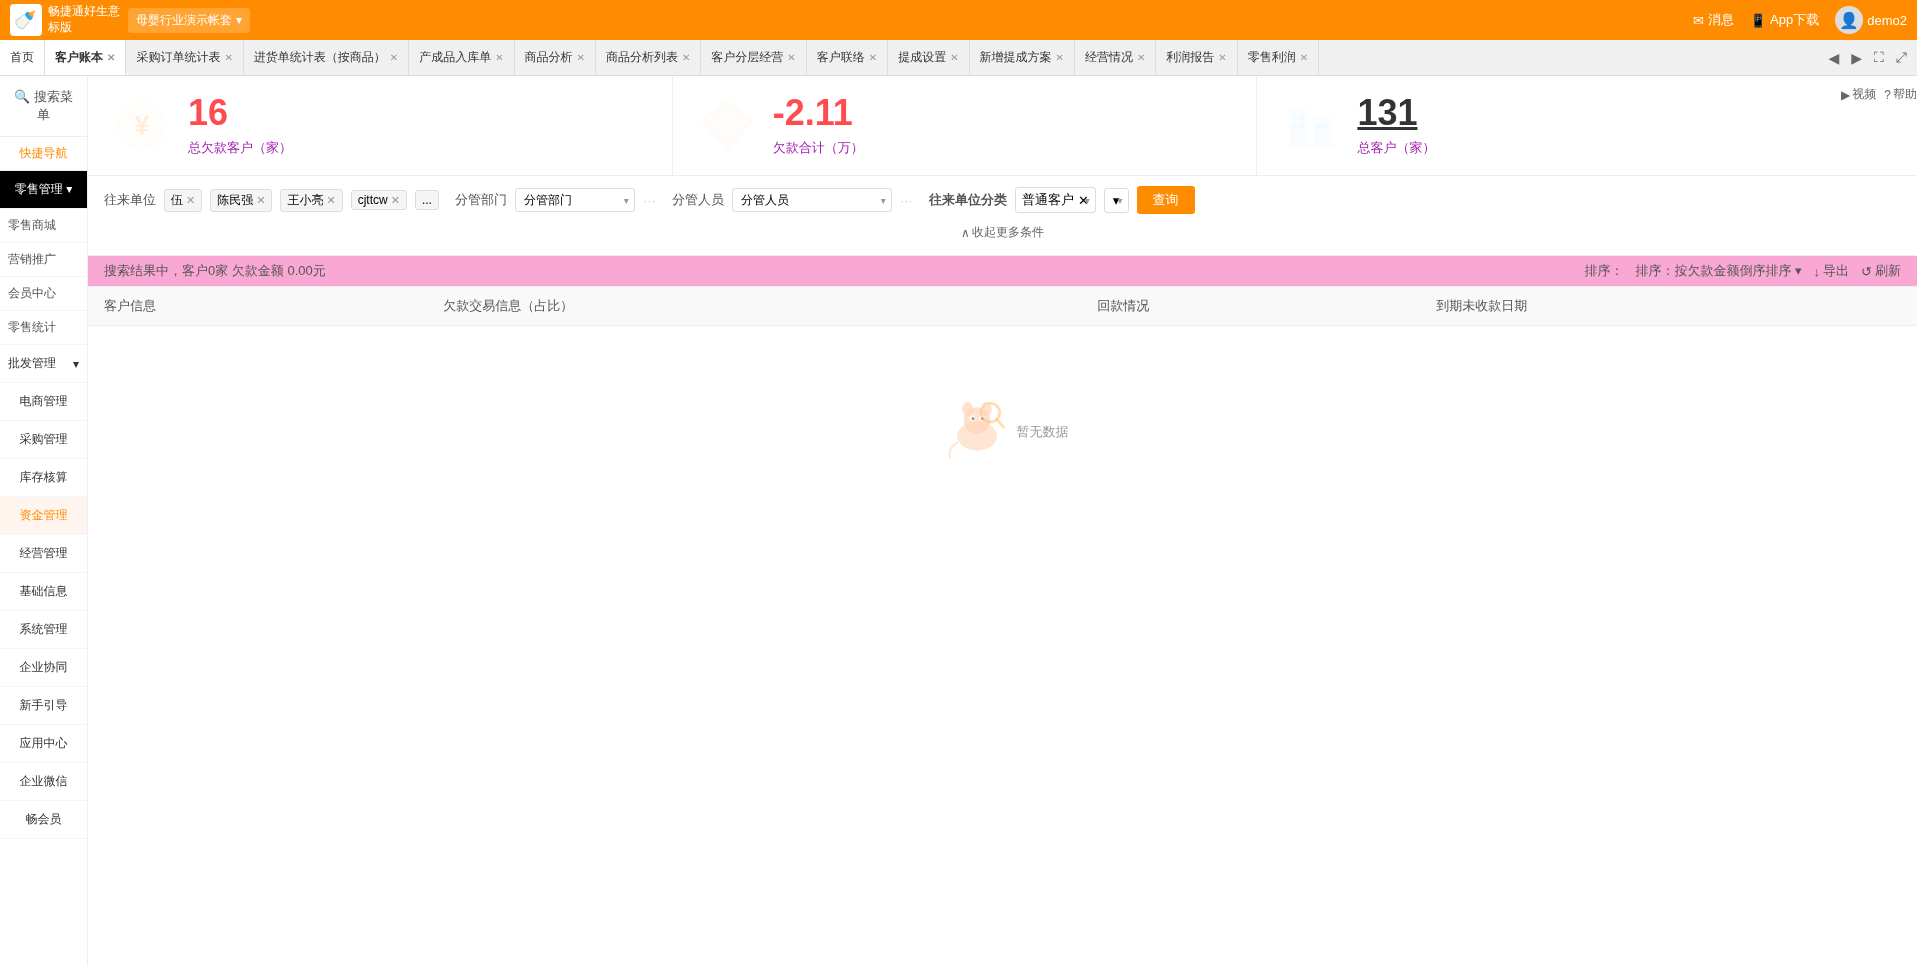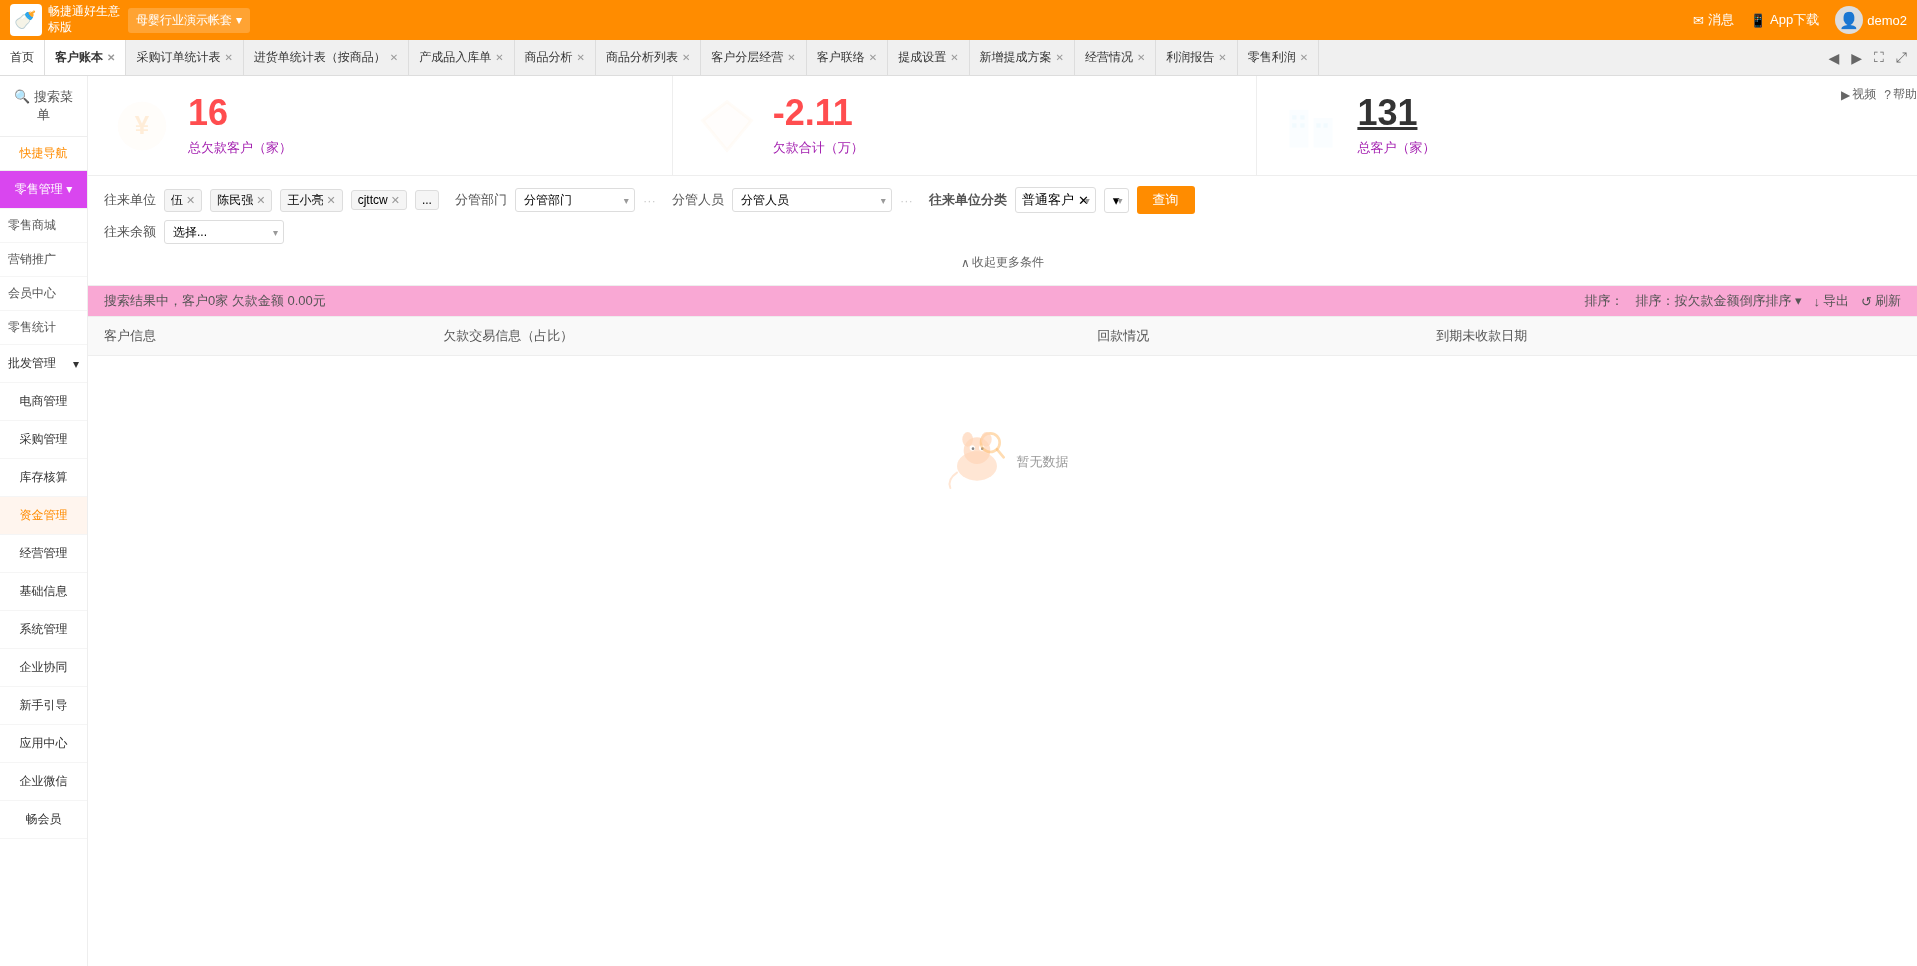--- a/index.html
+++ b/index.html
@@ -80,21 +80,21 @@
       padding: 4px 0;
     }
     .sidebar-nav-item {
       padding: 10px 4px;
       text-align: center;
       cursor: pointer;
       font-size: 12px;
       color: #333;
       border-bottom: 1px solid #f5f5f5;
     }
-    .sidebar-nav-item.active { background: #d946ef; color: #fff; }
+    .sidebar-nav-item.active { background: #000000; color: #fff; }
     .sidebar-nav-item.active-sub { background: #fff5ee; color: #ff8c00; }
     .sidebar-sub-item {
       padding: 8px 8px;
       font-size: 12px;
       color: #555;
       cursor: pointer;
       border-bottom: 1px solid #f5f5f5;
     }
     .sidebar-nav-item.has-arrow { display: flex; align-items: center; justify-content: space-between; padding: 10px 8px; }
 
@@ -491,28 +491,20 @@
             <span class="close">✕</span>
           </div>
         </div>
         <div class="filter-select-wrap">
           <button style="border:1px solid #ddd;background:#fff;padding:4px 8px;cursor:pointer;border-radius:3px;">▾</button>
         </div>
 
         <button class="btn-orange">
           <span>查询</span>
         </button>
-      </div>
-      <div class="filter-row">
-        <span class="filter-label">往来余额</span>
-        <div class="filter-select-wrap">
-          <select class="filter-select">
-            <option>选择...</option>
-          </select>
-        </div>
       </div>
       <div class="collapse-btn">
         <span>∧</span>
         <span>收起更多条件</span>
       </div>
     </div>
 
     <div class="result-bar">
       <span>搜索结果中，客户0家    欠款金额 0.00元</span>
       <div class="result-right">

